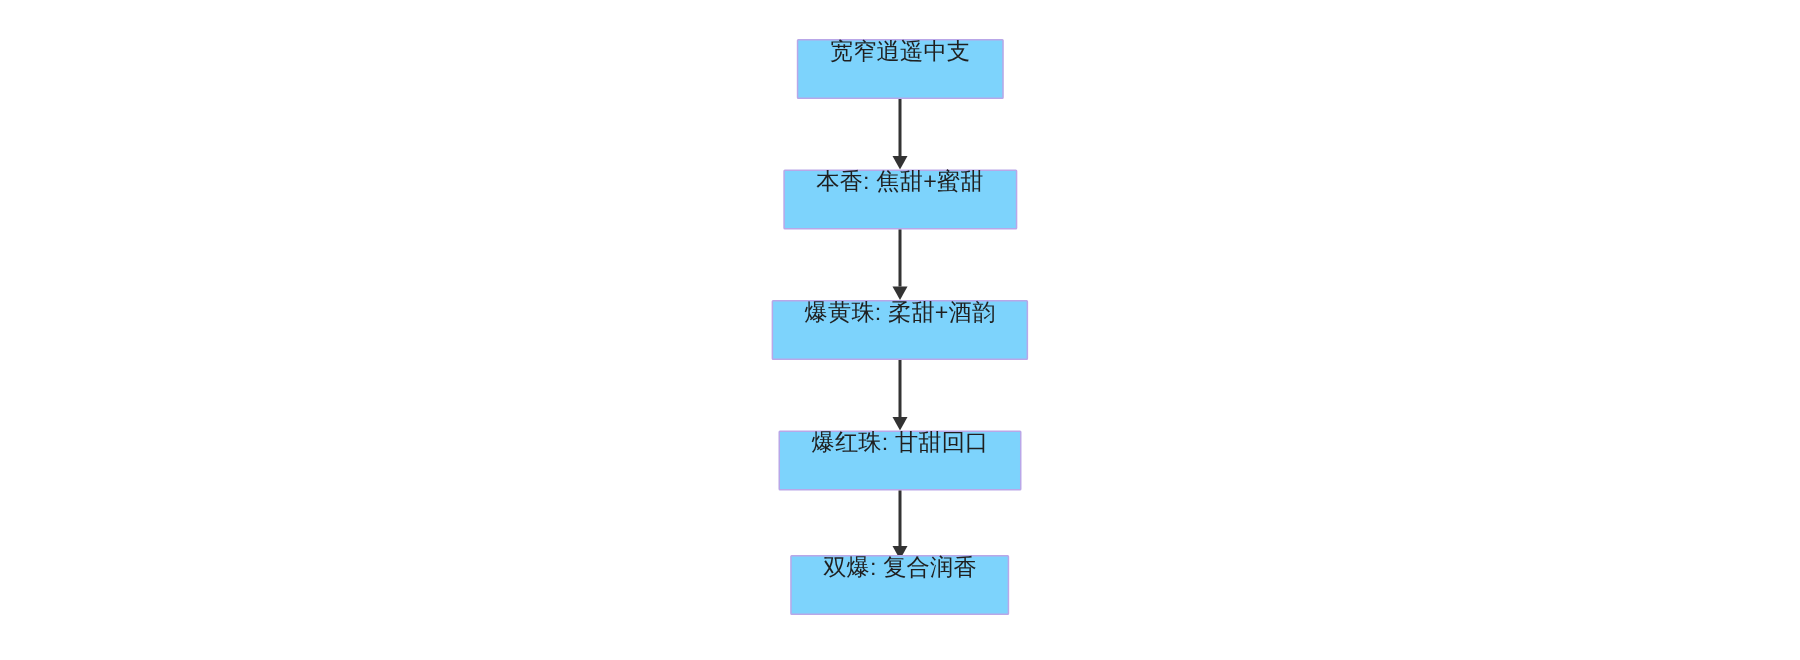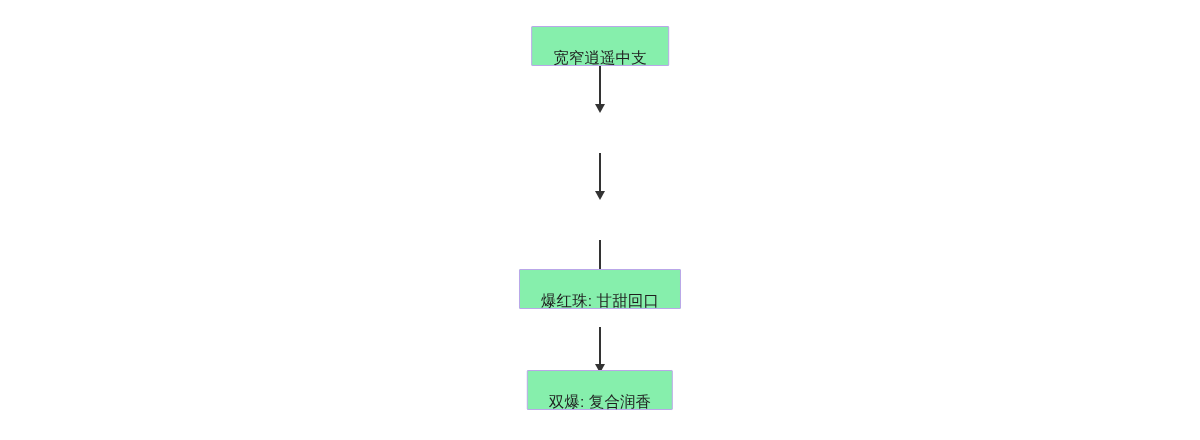--- a/index.html
+++ b/index.html
@@ -30,41 +30,41 @@
     height: 440px;
   }
 
   .flow-node {
     position: absolute;
     left: 50%;
     transform: translateX(-50%);
     box-sizing: border-box;
     height: 40px;
     display: flex;
-    align-items: flex-end;
+    align-items: flex-start;
     justify-content: center;
-    background: #86efac;
+    background: #7dd3fc;
     border: 1px solid #b9a7e8;
     border-radius: 1px;
     padding: 0 21px;
     white-space: nowrap;
   }
 
   .flow-node .node-label {
     font-size: 15.5px;
     line-height: 1;
     color: #1f1f1f;
     letter-spacing: 0.1px;
     font-family: "Liberation Sans", "DejaVu Sans", sans-serif;
   }
 
   .flow-node.n1 { top: 26px;  }
   .flow-node.n2 { top: 113px; }
   .flow-node.n3 { top: 200px; }
-  .flow-node.n4 { top: 269px; }
+  .flow-node.n4 { top: 287px; }
   .flow-node.n5 { top: 370px; }
 
   .flow-edge {
     position: absolute;
     left: 50%;
     transform: translateX(-50%);
     width: 14px;
   }
   .flow-edge .edge-line {
     position: absolute;
@@ -104,26 +104,32 @@
 
     <div class="flow-node n1">
       <span class="node-label">宽窄逍遥中支</span>
     </div>
 
     <div class="flow-edge e1">
       <div class="edge-line"></div>
       <div class="edge-arrowhead"></div>
     </div>
 
+    <div class="flow-node n2">
+      <span class="node-label">本香: 焦甜+蜜甜</span>
+    </div>
 
     <div class="flow-edge e2">
       <div class="edge-line"></div>
       <div class="edge-arrowhead"></div>
     </div>
 
+    <div class="flow-node n3">
+      <span class="node-label">爆黄珠: 柔甜+酒韵</span>
+    </div>
 
     <div class="flow-edge e3">
       <div class="edge-line"></div>
       <div class="edge-arrowhead"></div>
     </div>
 
     <div class="flow-node n4">
       <span class="node-label">爆红珠: 甘甜回口</span>
     </div>
 

